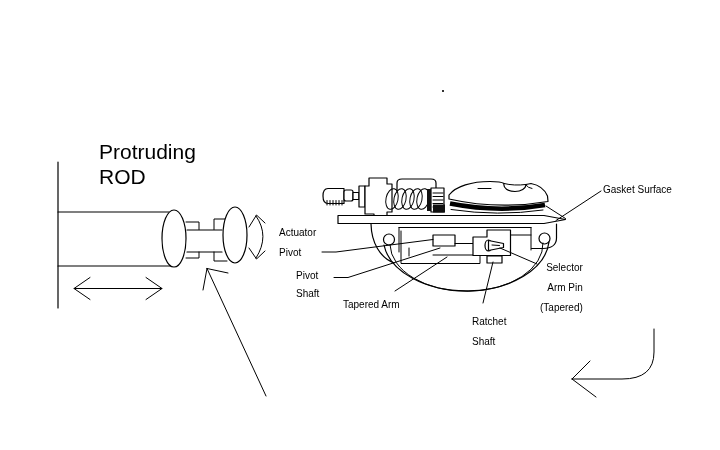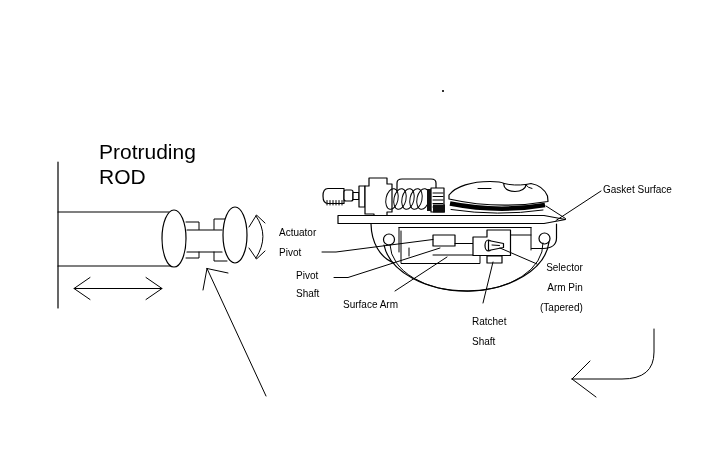--- a/index.html
+++ b/index.html
@@ -156,21 +156,21 @@
   <div class="lbl lbl-big" style="left:99px;top:139px;">Protruding
 ROD</div>
 
 
   <div class="lbl lbl-sm" style="left:279px;top:223px;">Actuator
 Pivot</div>
 
   <div class="lbl lbl-sm tight" style="left:296px;top:267px;">Pivot
 Shaft</div>
 
-  <div class="lbl lbl-sm" style="left:343px;top:295px;">Surface Arm</div>
+  <div class="lbl lbl-sm" style="left:343px;top:295px;">Tapered Arm</div>
 
   <div class="lbl lbl-sm" style="left:452px;top:312px;margin-left:20px;">Ratchet
 Shaft</div>
 
   <div class="lbl lbl-sm" style="left:540px;top:258px;text-align:right;">Selector
 Arm Pin
 (Tapered)</div>
 
   <div class="lbl lbl-sm" style="left:603px;top:180px;">Gasket Surface</div>
 </div>

